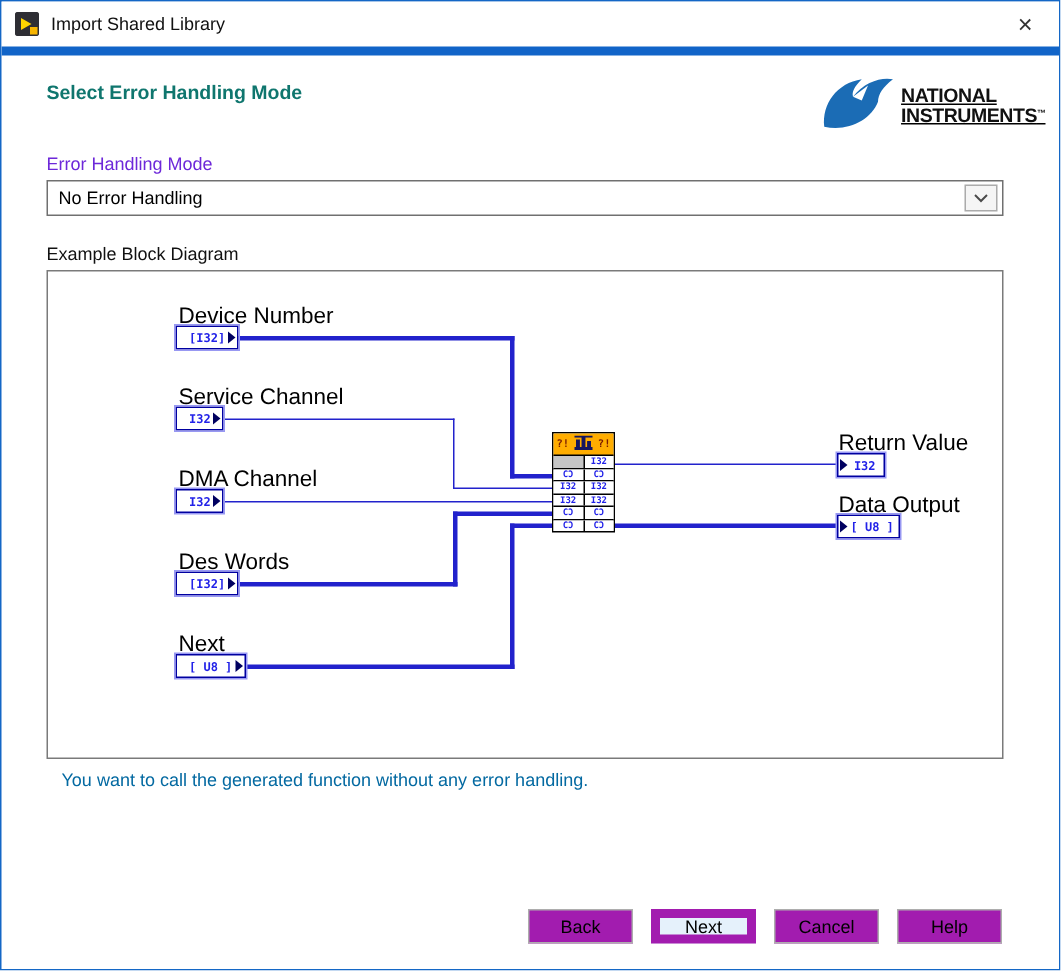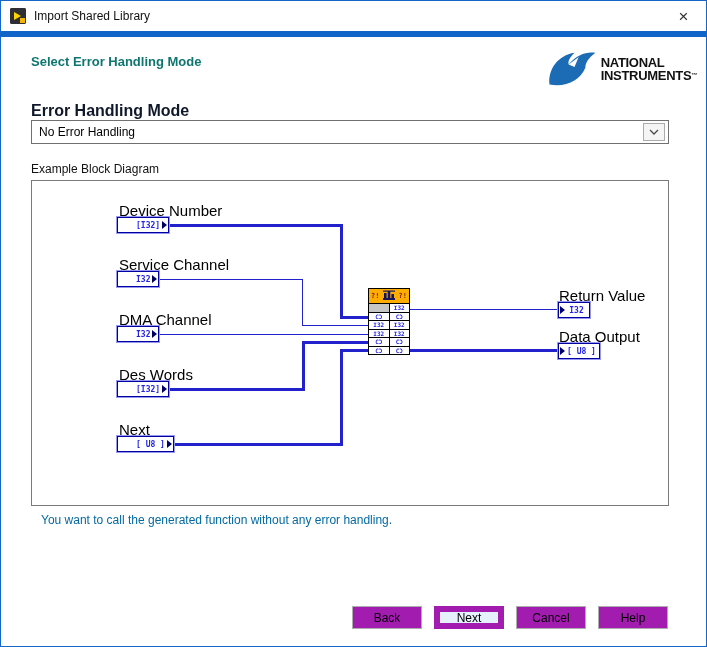--- a/index.html
+++ b/index.html
@@ -11,41 +11,41 @@
   .titlebar{position:absolute;left:0;top:0;width:705px;height:30px;background:#fff;display:flex;align-items:center;}
   .app-icon{width:16px;height:16px;margin:0 8px 0 9px;position:relative;background:#35353a;border-radius:2px;}
   .app-icon svg{position:absolute;left:0;top:0;}
   .title-text{font-size:12px;color:#111;}
   .close-btn{position:absolute;right:0;top:0;width:45px;height:30px;display:flex;align-items:center;justify-content:center;cursor:pointer;}
   .close-glyph{font-size:17px;line-height:17px;color:#333;}
   .accent-bar{position:absolute;left:0;top:30px;width:705px;height:6px;background:#1164c8;}
 
   
   .page-title{position:absolute;left:30px;top:53px;font-size:13px;font-weight:bold;color:#0f766e;}
-  .ni-logo{position:absolute;right:9px;top:44px;display:flex;align-items:center;}
+  .ni-logo{position:absolute;right:9px;top:44px;display:flex;align-items:center;text-decoration:underline;}
   .ni-text{margin-left:4px;font-weight:bold;font-size:13px;line-height:13px;letter-spacing:-0.3px;color:#111;}
   .ni-text .tm{font-size:6px;vertical-align:top;}
 
   
-  .field-label{position:absolute;left:30px;top:101px;font-size:16px;color:#0f172a;font-weight:bold;}
+  .field-label{position:absolute;left:30px;top:101px;font-size:12px;color:#6d28d9;}
   .combo{position:absolute;left:30px;top:119px;width:638px;height:24px;border:1px solid #707070;background:#fff;display:flex;align-items:center;cursor:pointer;}
   .combo-value{font-size:12px;padding-left:7px;}
   .combo-btn{position:absolute;right:3px;top:2px;width:22px;height:18px;border:1px solid #ababab;background:#f5f5f5;display:flex;align-items:center;justify-content:center;}
   .diagram-label{position:absolute;left:30px;top:161px;font-size:12px;color:#111;}
 
   
   .frame{position:absolute;left:30px;top:179px;width:638px;height:326px;border:1px solid #7a7a7a;background:#fff;}
   .dlabel{position:absolute;font-size:15px;color:#000;white-space:nowrap;}
   .wire{position:absolute;background:#2222cc;}
 
   
   .term{position:absolute;height:16px;min-width:32px;background:#fff;border:1px solid #0000a0;outline:1px solid #9898f2;
         display:flex;align-items:center;justify-content:center;
         font-family:"DejaVu Sans Mono",monospace;font-weight:bold;font-size:8px;color:#2222e8;white-space:nowrap;}
-  .term.ctrl{padding:0 8px 0 18px;}
+  .term.ctrl{padding:0 8px 0 8px;}
   .term.ind{padding:0 3px 0 8px;}
   .tarrow{position:absolute;width:0;height:0;border-top:4px solid transparent;border-bottom:4px solid transparent;border-left:5px solid #000060;}
   .term.ctrl .tarrow{right:1px;}
   .term.ind .tarrow{left:1px;}
 
   
   .node{position:absolute;left:336px;top:107px;width:42px;border:1px solid #000;background:#fff;}
   .node-header{height:15px;background:#ffad00;border-bottom:1px solid #000;display:flex;align-items:center;justify-content:space-between;padding:0 2px;
                font-family:"DejaVu Sans Mono",monospace;font-weight:bold;font-size:7px;color:#7a1c00;}
   .node-rows{display:flex;flex-direction:column;height:50px;}

